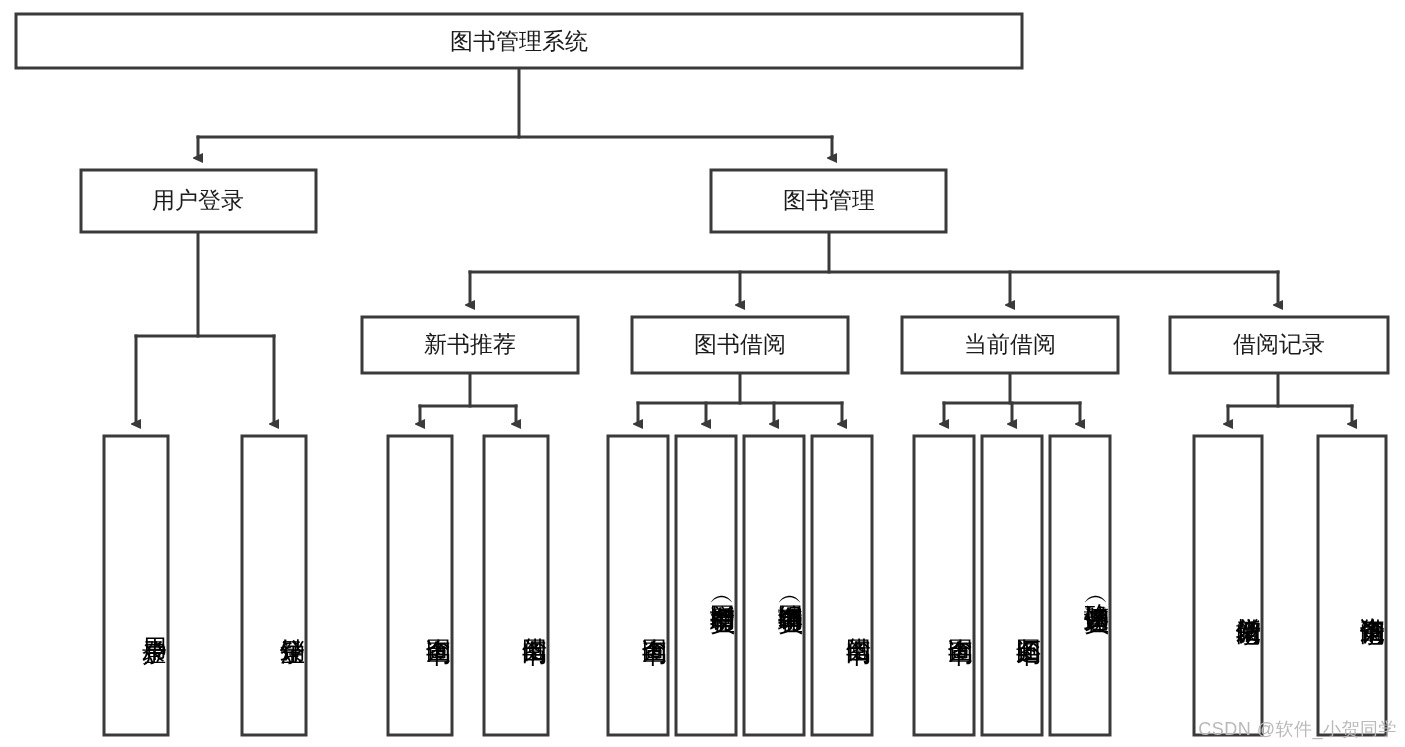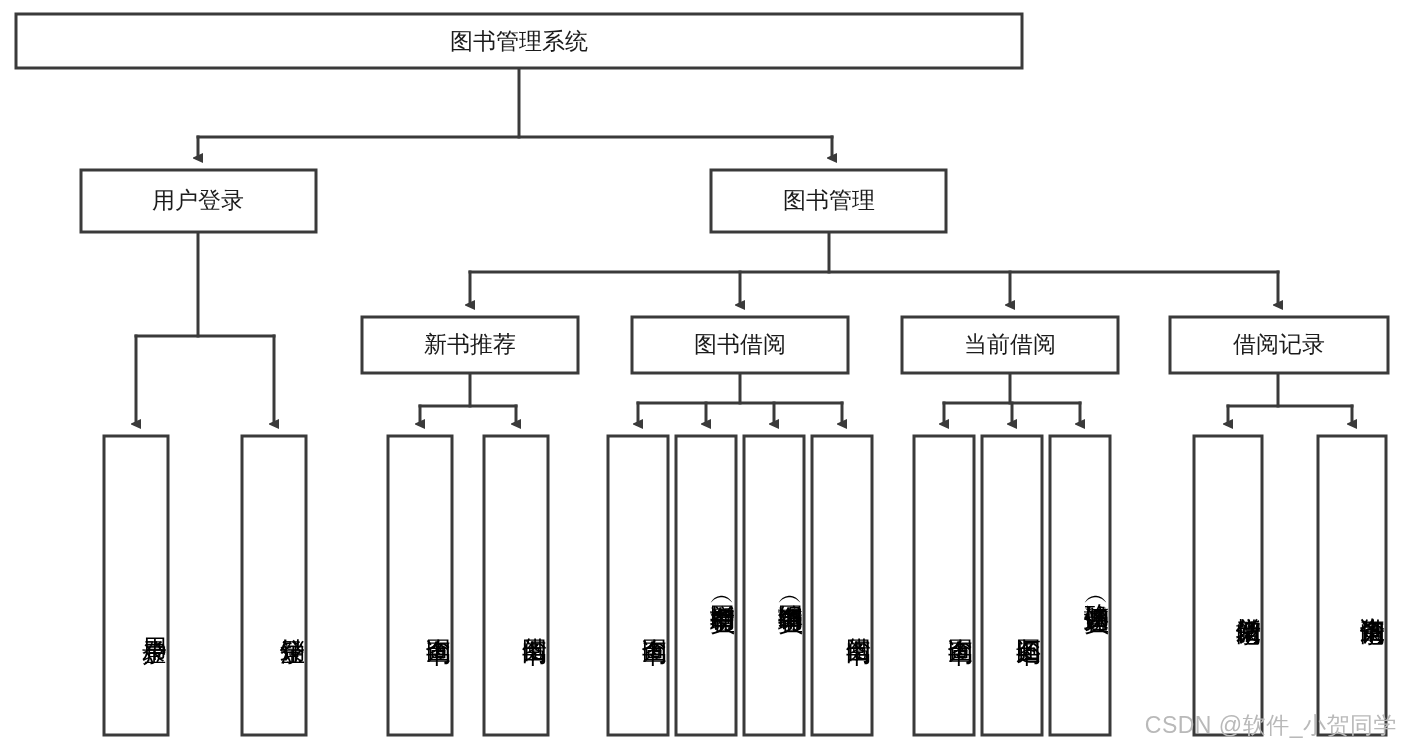--- a/index.html
+++ b/index.html
@@ -44,21 +44,21 @@
     display:flex;
     align-items:flex-start;
     justify-content:center;
     overflow:hidden;
     box-sizing:border-box;
   }
   .watermark{
     position:absolute;
     right:8px;bottom:6px;
     font-family:"Liberation Sans","DejaVu Sans",sans-serif;
-    font-size:23px;
+    font-size:18px;
     color:#b9b9b9;
     white-space:nowrap;
     letter-spacing:0.5px;
   }
 </style>
 </head>
 <body>
 
 <svg id="diagram" viewBox="0 0 1405 747">
   <defs>

